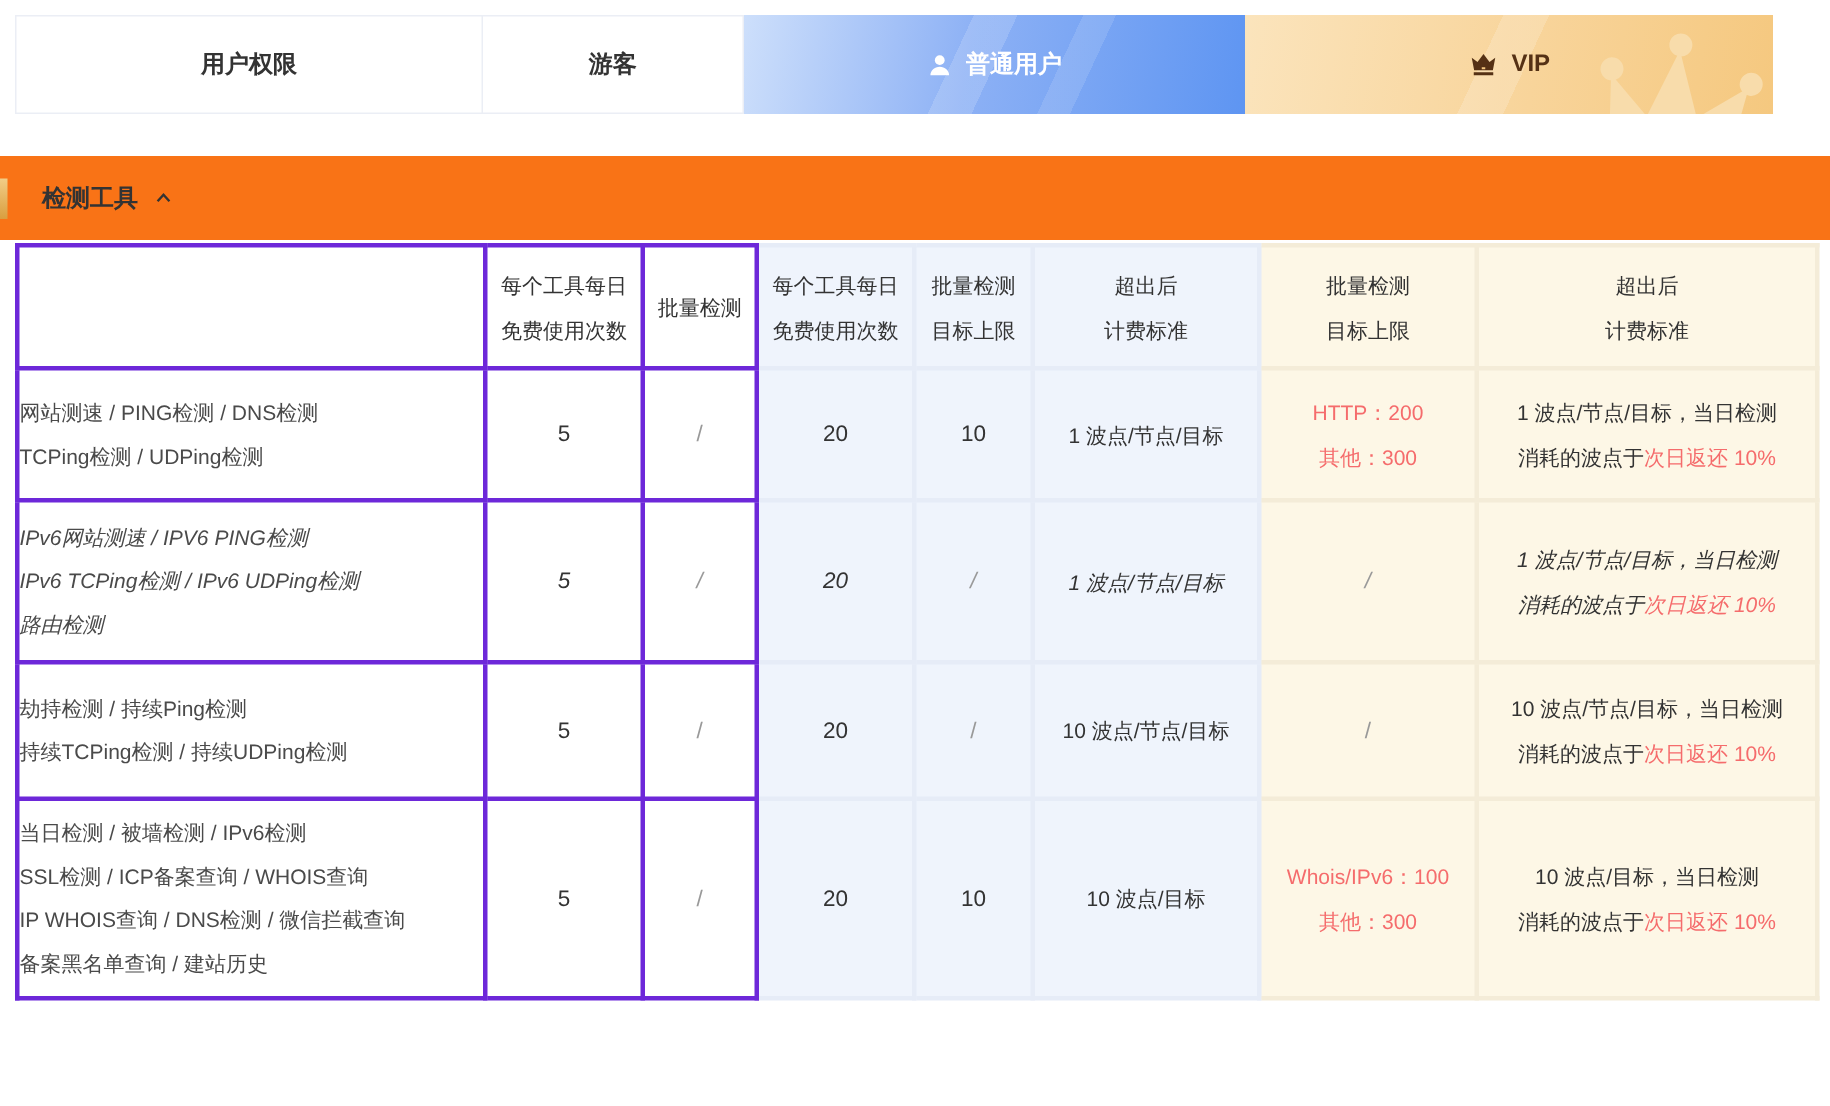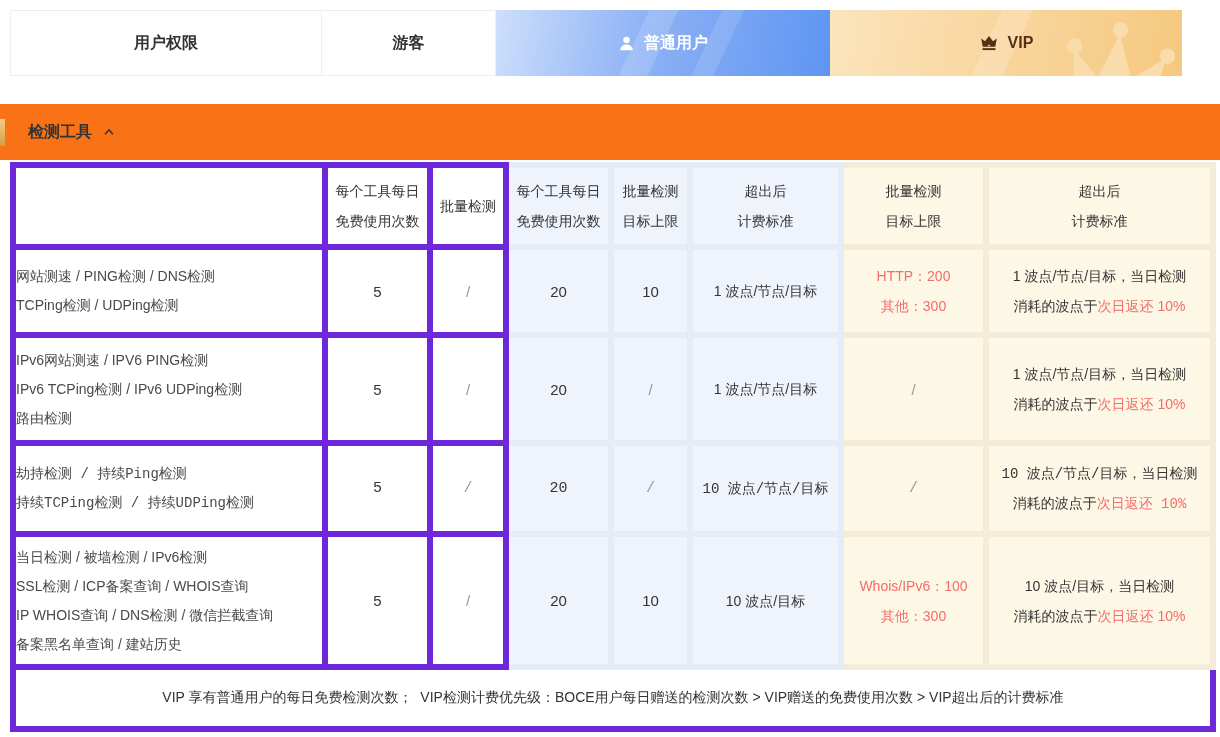--- a/index.html
+++ b/index.html
@@ -32,28 +32,28 @@
   .section-bar { position:relative; margin-top:28px; height:56px; background:#f97316;
     display:flex; align-items:center; padding-left:28px; }
   .section-accent { position:absolute; left:0; top:15px; width:5px; height:27px;
     background:linear-gradient(180deg,#f2cd86,#d99e3f); }
   .section-title { font-size:16px; font-weight:700; color:#333; }
   .caret-up { width:14px; height:14px; margin-left:10px; cursor:pointer; }
 
   
   table.perm { width:1200px; margin:2px 10px 0 10px; border-collapse:collapse;
     table-layout:fixed; }
-  td { border:6px solid #6d28d9; vertical-align:middle; text-align:center;
+  td { border:3px solid #6d28d9; vertical-align:middle; text-align:center;
     font-size:14px; color:#333; }
   td.c-blue { background:#eff4fc; border-color:#e6ecf7; }
   td.c-cream { background:#fdf7e6; border-color:#f4ecd8; }
   tr.h-head { height:82px; }
   tr.h-r1 { height:88px; }
-  tr.h-r2 { height:108px; }
-  tr.h-r3 { height:91px;font-family:Liberation Mono, monospace; }
+  tr.h-r2 { height:108px;font-style:italic; }
+  tr.h-r3 { height:91px; }
   tr.h-r4 { height:133px; }
   tr.h-foot { height:62px; }
   .th-line { line-height:30px; font-size:14px; color:#333; }
   td.tools { text-align:left; }
   .tool-line { line-height:29px; font-size:14px; color:#4a4a4a; }
   .num { font-size:15px; color:#333; }
   .slash { color:#999; font-size:15px; }
   .bill-line { line-height:30px; font-size:14px; color:#333; }
   .red { color:#f56c6c; }
   td.footcell { border-top:1px solid #ebeef5; }
@@ -219,19 +219,14 @@
     <td class="c-cream">
       <div class="bill-line red">Whois/IPv6：100</div>
       <div class="bill-line red">其他：300</div>
     </td>
     <td class="c-cream">
       <div class="bill-line">10 波点/目标，当日检测</div>
       <div class="bill-line"><span>消耗的波点于</span><span class="red">次日返还 10%</span></div>
     </td>
   </tr>
 
-  <tr class="h-foot">
-    <td colspan="8" class="footcell">
-      <div class="foot-note">VIP 享有普通用户的每日免费检测次数；  VIP检测计费优先级：BOCE用户每日赠送的检测次数 &gt; VIP赠送的免费使用次数 &gt; VIP超出后的计费标准</div>
-    </td>
-  </tr>
 </tbody>
   </table>
 
 </body></html>

